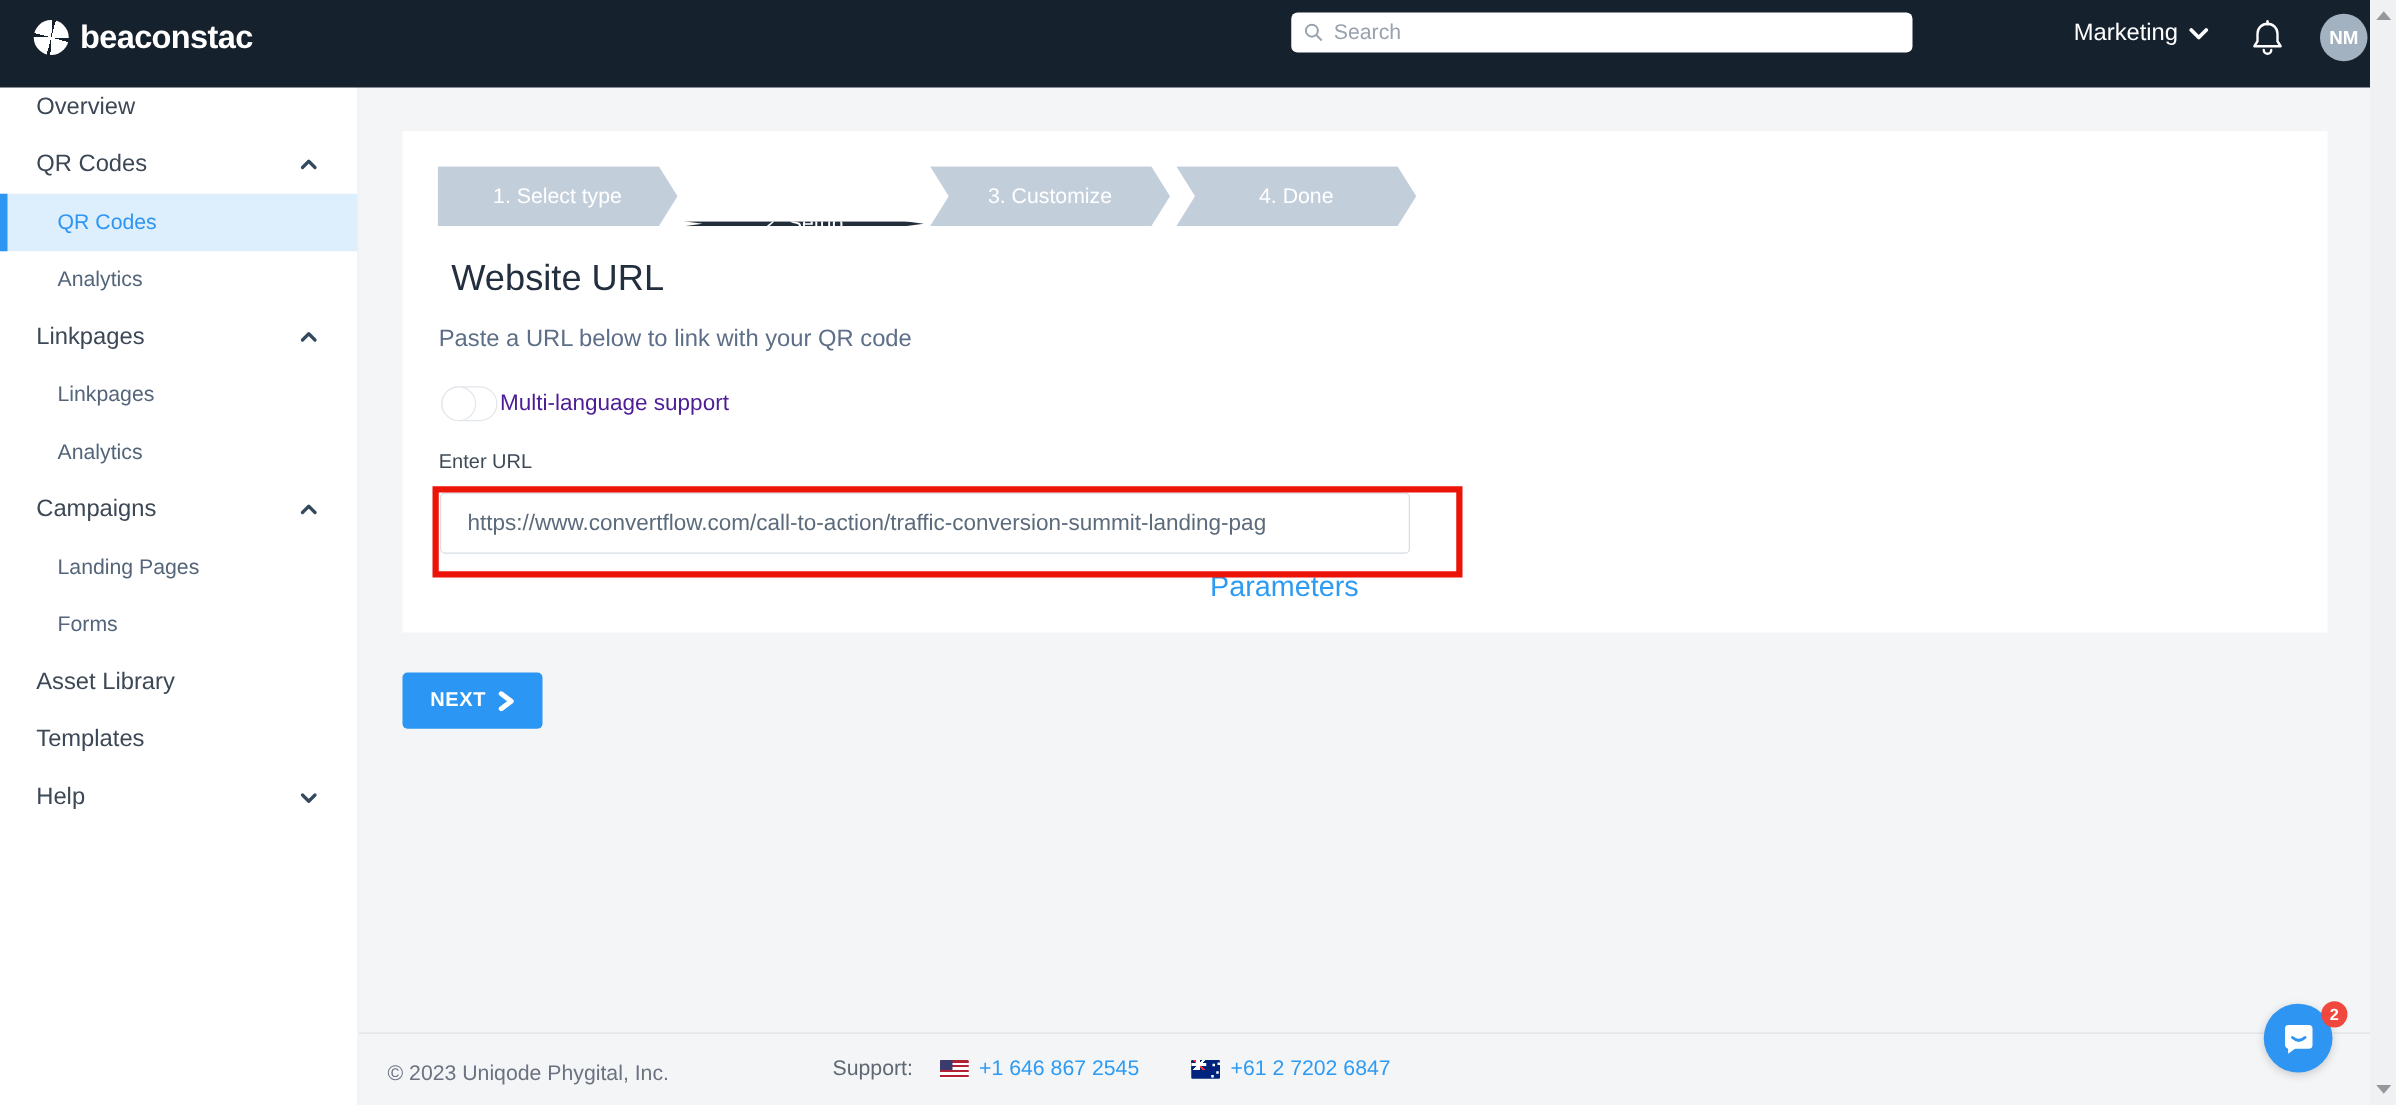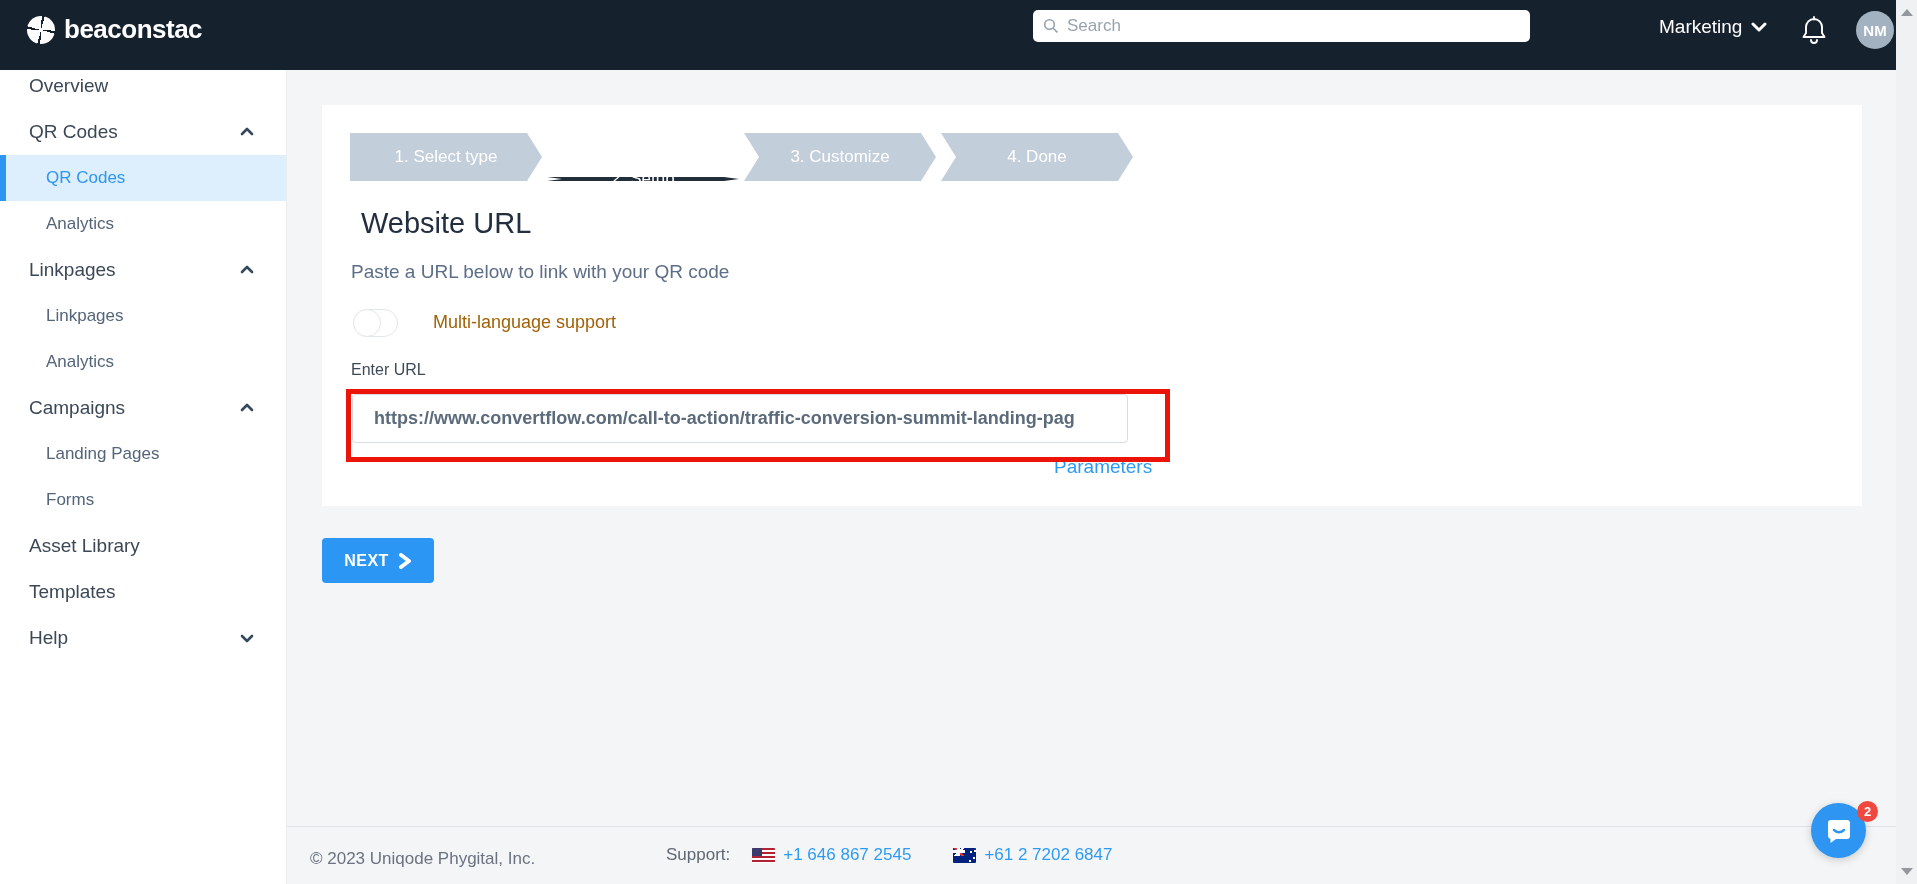--- a/index.html
+++ b/index.html
@@ -49,30 +49,30 @@
   .step:first-child { clip-path:polygon(0 0, calc(100% - 15px) 0, 100% 50%, calc(100% - 15px) 100%, 0 100%); }
   .step:not(:first-child) { clip-path:polygon(0 0, calc(100% - 15px) 0, 100% 50%, calc(100% - 15px) 100%, 0 100%, 15px 50%); }
 
   .page-title { position:absolute; left:361px; top:207px; font-size:29px; font-weight:500; color:#232f3e; }
   .page-subtitle { position:absolute; left:351px; top:261px; font-size:19px; color:#5d6e88; }
 
   .toggle { position:absolute; left:353px; top:309px; width:45px; height:28px; border:1px solid #e3e6ea;
     border-radius:15px; background:#fff; cursor:pointer; }
   .toggle-knob { position:absolute; left:-1px; top:-1px; width:28px; height:28px; border-radius:50%;
     background:#fff; border:1px solid #e3e6ea; }
-  .toggle-label { position:absolute; left:433px; top:312px; font-size:18px; color:#a16207;text-align:right; }
+  .toggle-label { position:absolute; left:400px; top:312px; font-size:18px; color:#4c1d95;text-align:right; }
 
   .url-label { position:absolute; left:351px; top:361px; font-size:16px; color:#3e4a57; }
   .url-input { position:absolute; left:352px; top:394px; width:776px; height:49px; background:#fff;
     border:1px solid #d8dde3; border-radius:4px; padding:0 21px; font-size:18px; color:#5c6b7b;
-    font-family:"Liberation Sans", sans-serif; outline:none; white-space:nowrap; overflow:hidden; z-index:1;font-weight:bold; }
+    font-family:"Liberation Sans", sans-serif; outline:none; white-space:nowrap; overflow:hidden; z-index:1; }
   .annotation { position:absolute; left:346px; top:389px; width:824px; height:73px;
     border:5px solid #ec1309; z-index:3; pointer-events:none; }
-  .params-link { position:absolute; left:1054px; top:456px; width:110px; 
-    font-size:19px; color:#2e9bf3; cursor:pointer; z-index:2; }
+  .params-link { position:absolute; left:968px; top:456px; width:110px; 
+    font-size:23px; color:#2e9bf3; cursor:pointer; z-index:2; }
 
   .next-btn { position:absolute; left:322px; top:538px; width:112px; height:45px; background:#2b96f3;
     border:none; border-radius:4px; color:#fff; font-size:16px; font-weight:700; letter-spacing:0.5px;
     display:flex; align-items:center; justify-content:center; gap:9px; cursor:pointer;
     font-family:"Liberation Sans", sans-serif; }
 
   
   .footer-line { position:absolute; left:287px; top:826px; width:1609px; border-top:1px solid #dfe2e6; }
   .copyright { position:absolute; left:310px; top:849px; font-size:17px; color:#6b7280; }
   .support { position:absolute; left:666px; top:845px; display:flex; align-items:center; }

